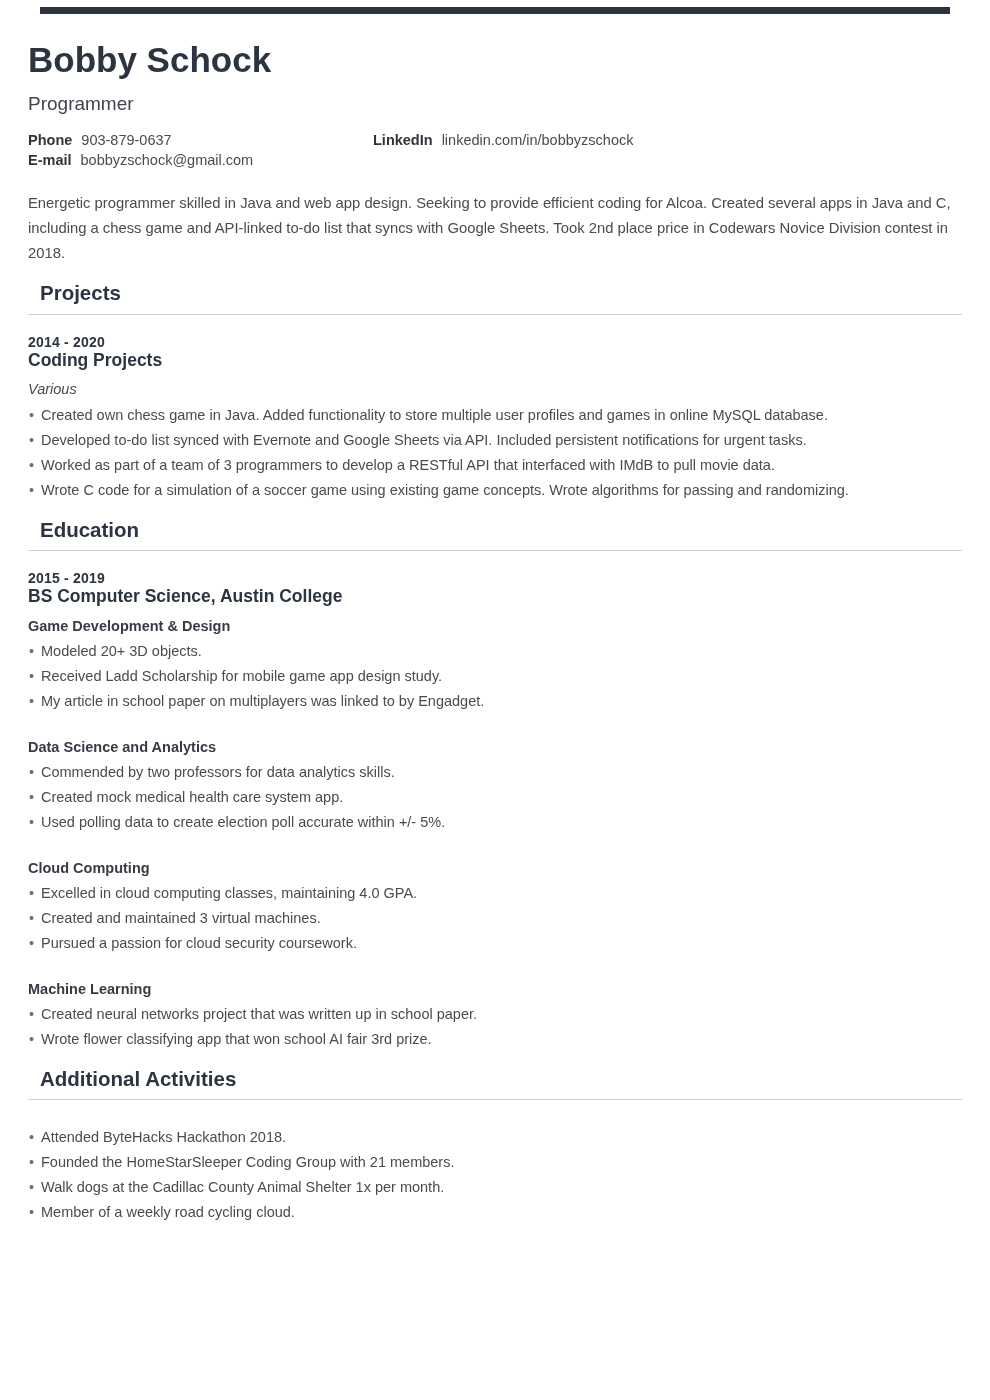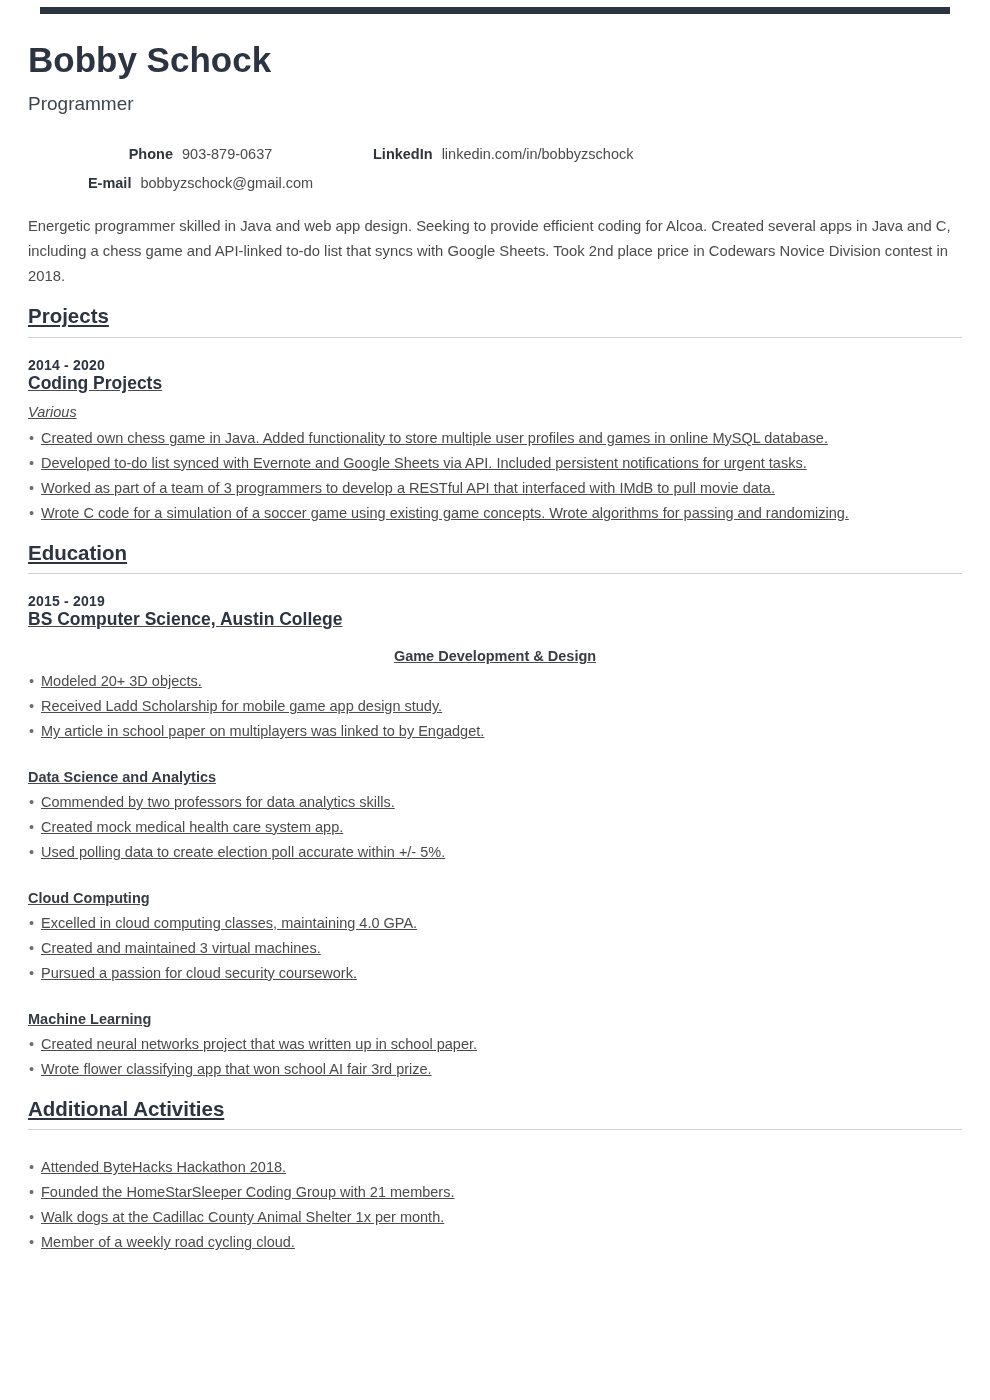--- a/index.html
+++ b/index.html
@@ -19,50 +19,49 @@
 
   h1.name {
     font-size:35px; font-weight:700; line-height:1.15;
     color:var(--accent, #2b3440);
     margin:40px 0 0;
   }
   .job-title { font-size:19px; color:#3f454e; margin-top:13px; }
 
   .contact-grid {
     display:grid; grid-template-columns:345px auto;
-    row-gap:13px; margin-top:31px; justify-content:start;
+    row-gap:4px; margin-top:17px; justify-content:start;
     font-size:14.5px;
-    text-align:center;
   }
   .contact-label { font-weight:700; color:#30353c; margin-right:9px; }
   .contact-value { color:var(--text, #4b4b4b); }
 
   .summary {
     font-size:14.8px; line-height:25px; color:var(--text, #4b4b4b);
     margin:23px 0 0;
   }
 
   section { margin:0; }
   .section-heading {
     font-size:20.5px; font-weight:700; color:var(--accent, #2b3440);
-    margin:15px 0 0; line-height:1.2;text-decoration:underline;
+    margin:15px 12px 0; line-height:1.2;
   }
   .rule { height:0; border-top:1px solid var(--rule, #cfcfcf); margin-top:8px; }
 
   .entry { display:flex; margin-top:16px;flex-direction:column; }
   .entry-date {
     width:155px; flex:none; font-size:14px; font-weight:700;
     color:var(--accent, #2b3440); padding-top:3px; letter-spacing:0.2px;
   }
-  .entry-body { flex:1; min-width:0;text-decoration:underline; }
+  .entry-body { flex:1; min-width:0; }
   .entry-title { font-size:17.5px; font-weight:700; color:var(--accent, #2b3440); line-height:1.25; }
   .entry-subtitle { font-style:italic; font-size:14.5px; color:var(--text, #4b4b4b); margin-top:9px; }
 
   .group-title { font-size:14.5px; font-weight:700; color:#363b44; margin:24px 0 3px; line-height:1.3; }
-  .entry-title + .group-title { margin-top:16px;text-align:center; }
+  .entry-title + .group-title { margin-top:9px; }
 
   ul.bullets { list-style:none; margin:6px 0 0; padding:0; }
   .group-title + ul.bullets { margin-top:3px; }
   li.bullet {
     position:relative; padding-left:13px;
     font-size:14.5px; line-height:25px; color:var(--text, #4b4b4b);
   }
   li.bullet::before { content:"\2022"; position:absolute; left:1px; color:#6e6e6e; }
 </style>
 </head>

